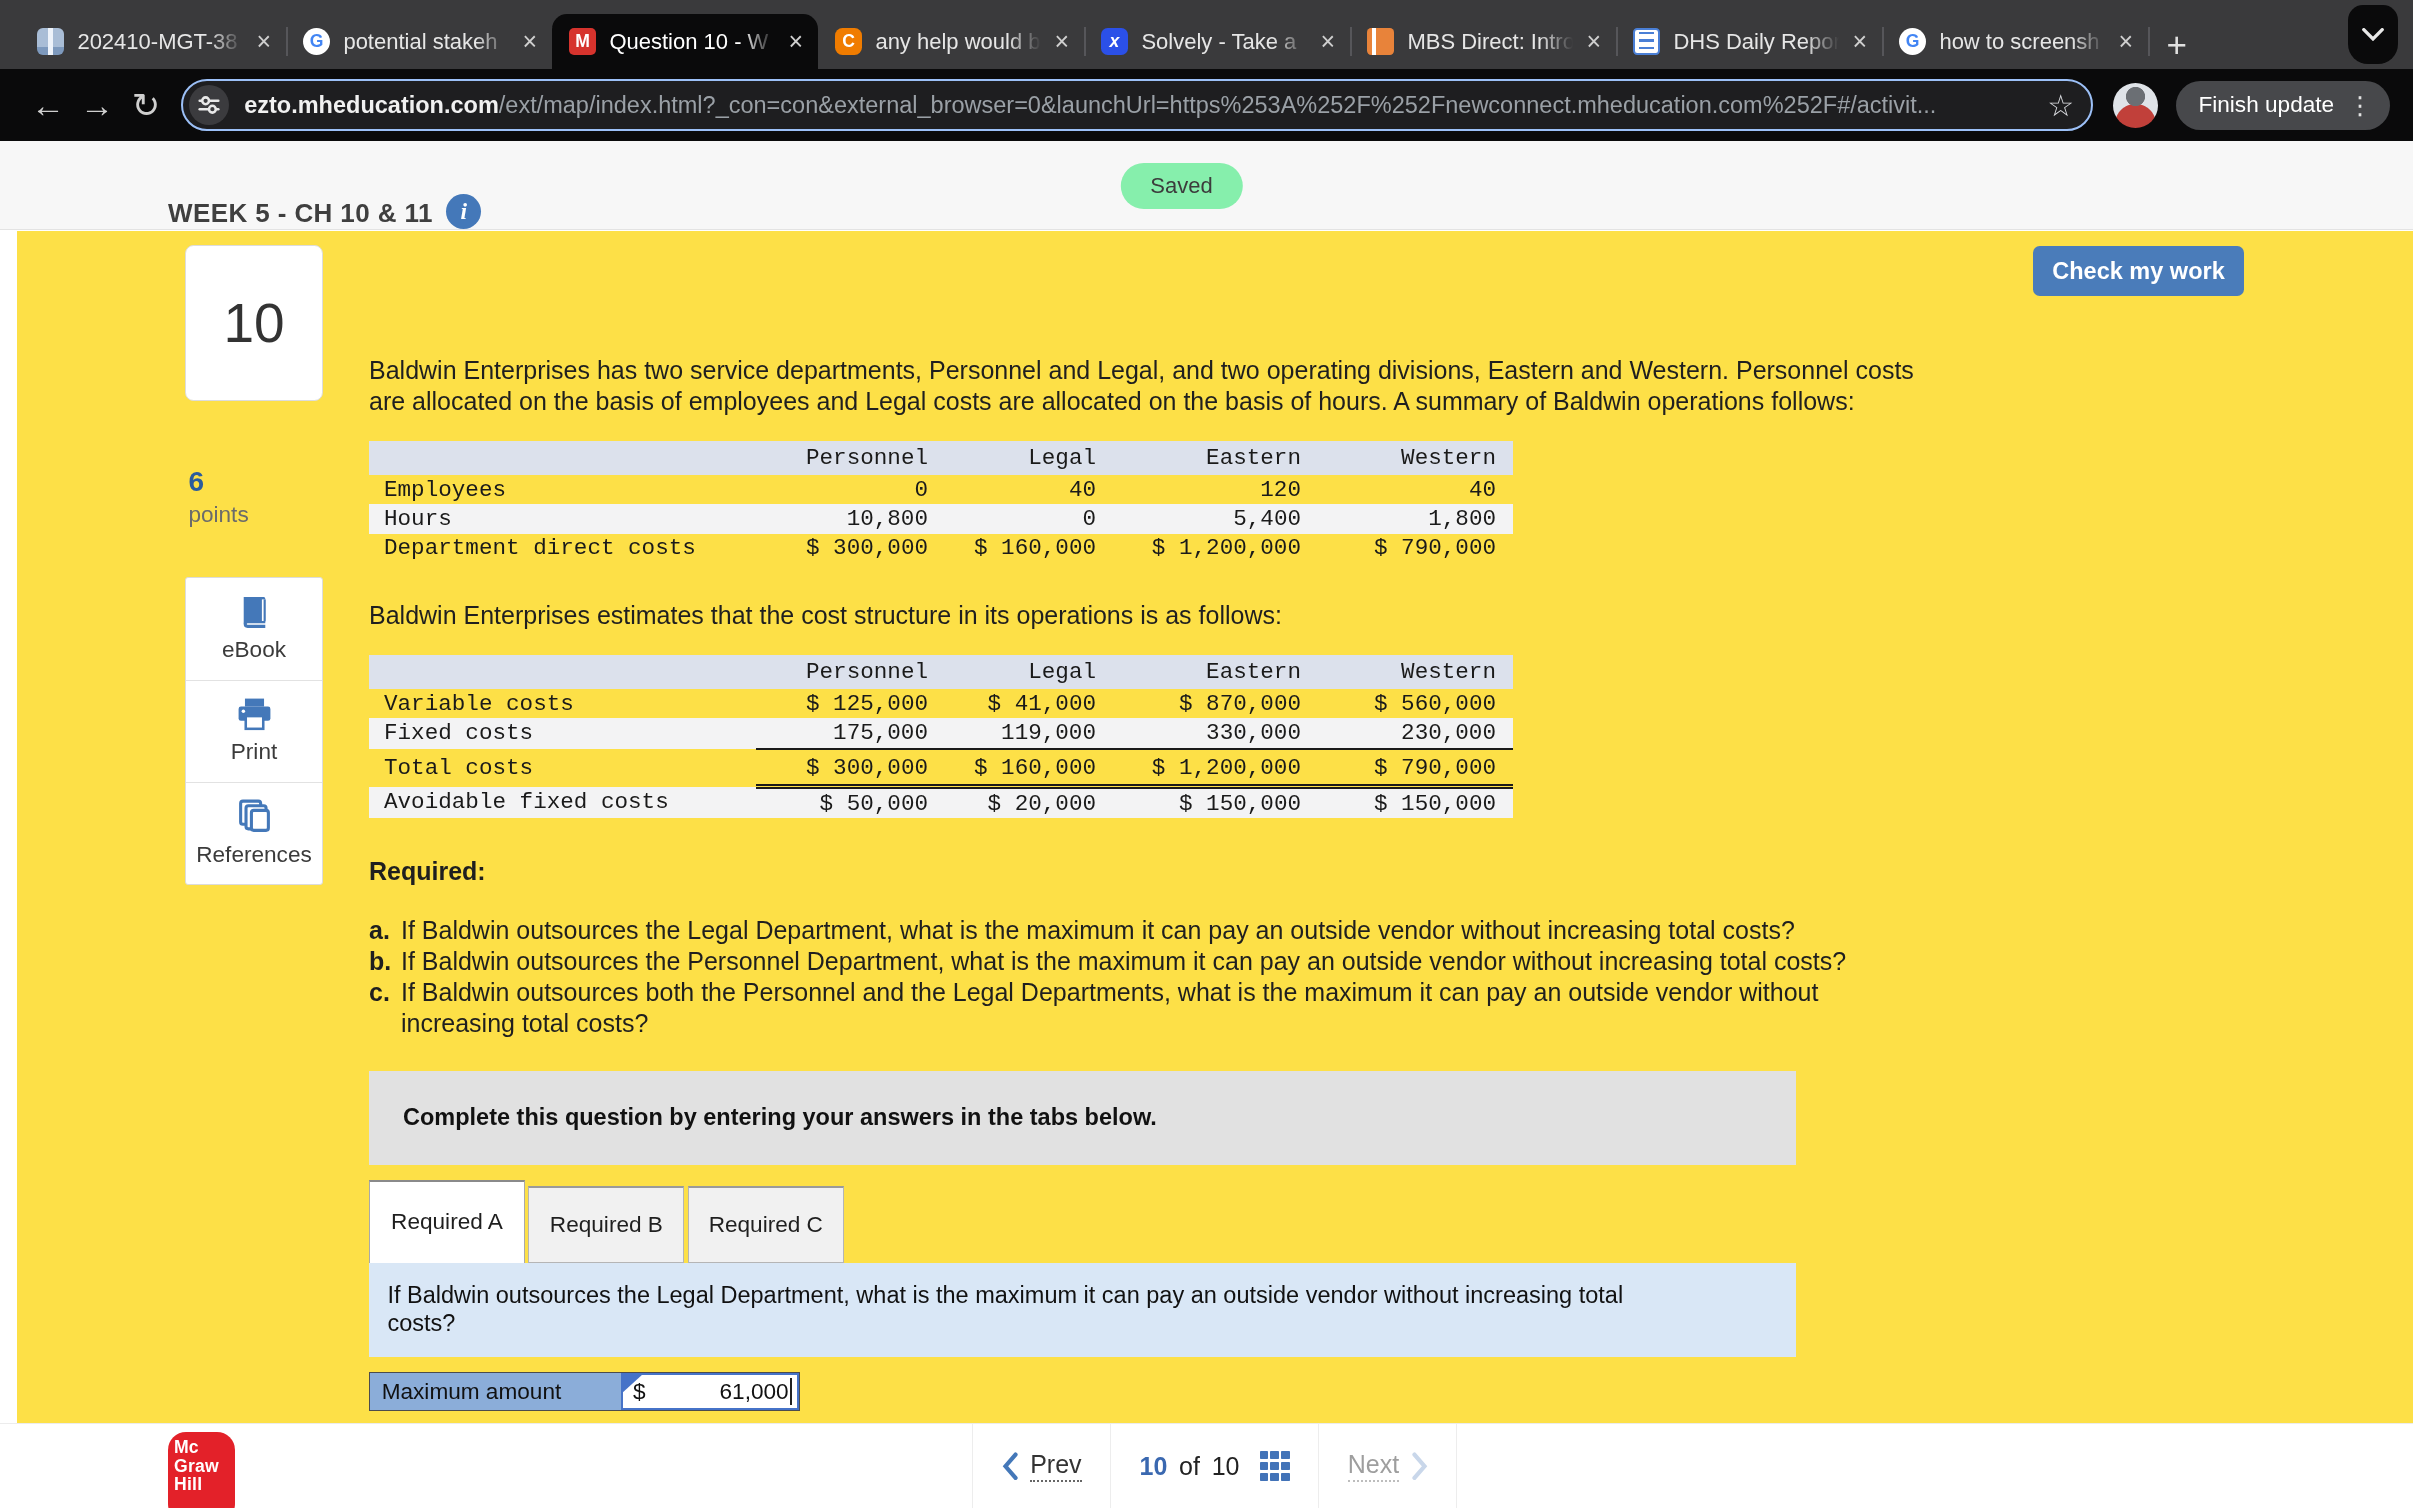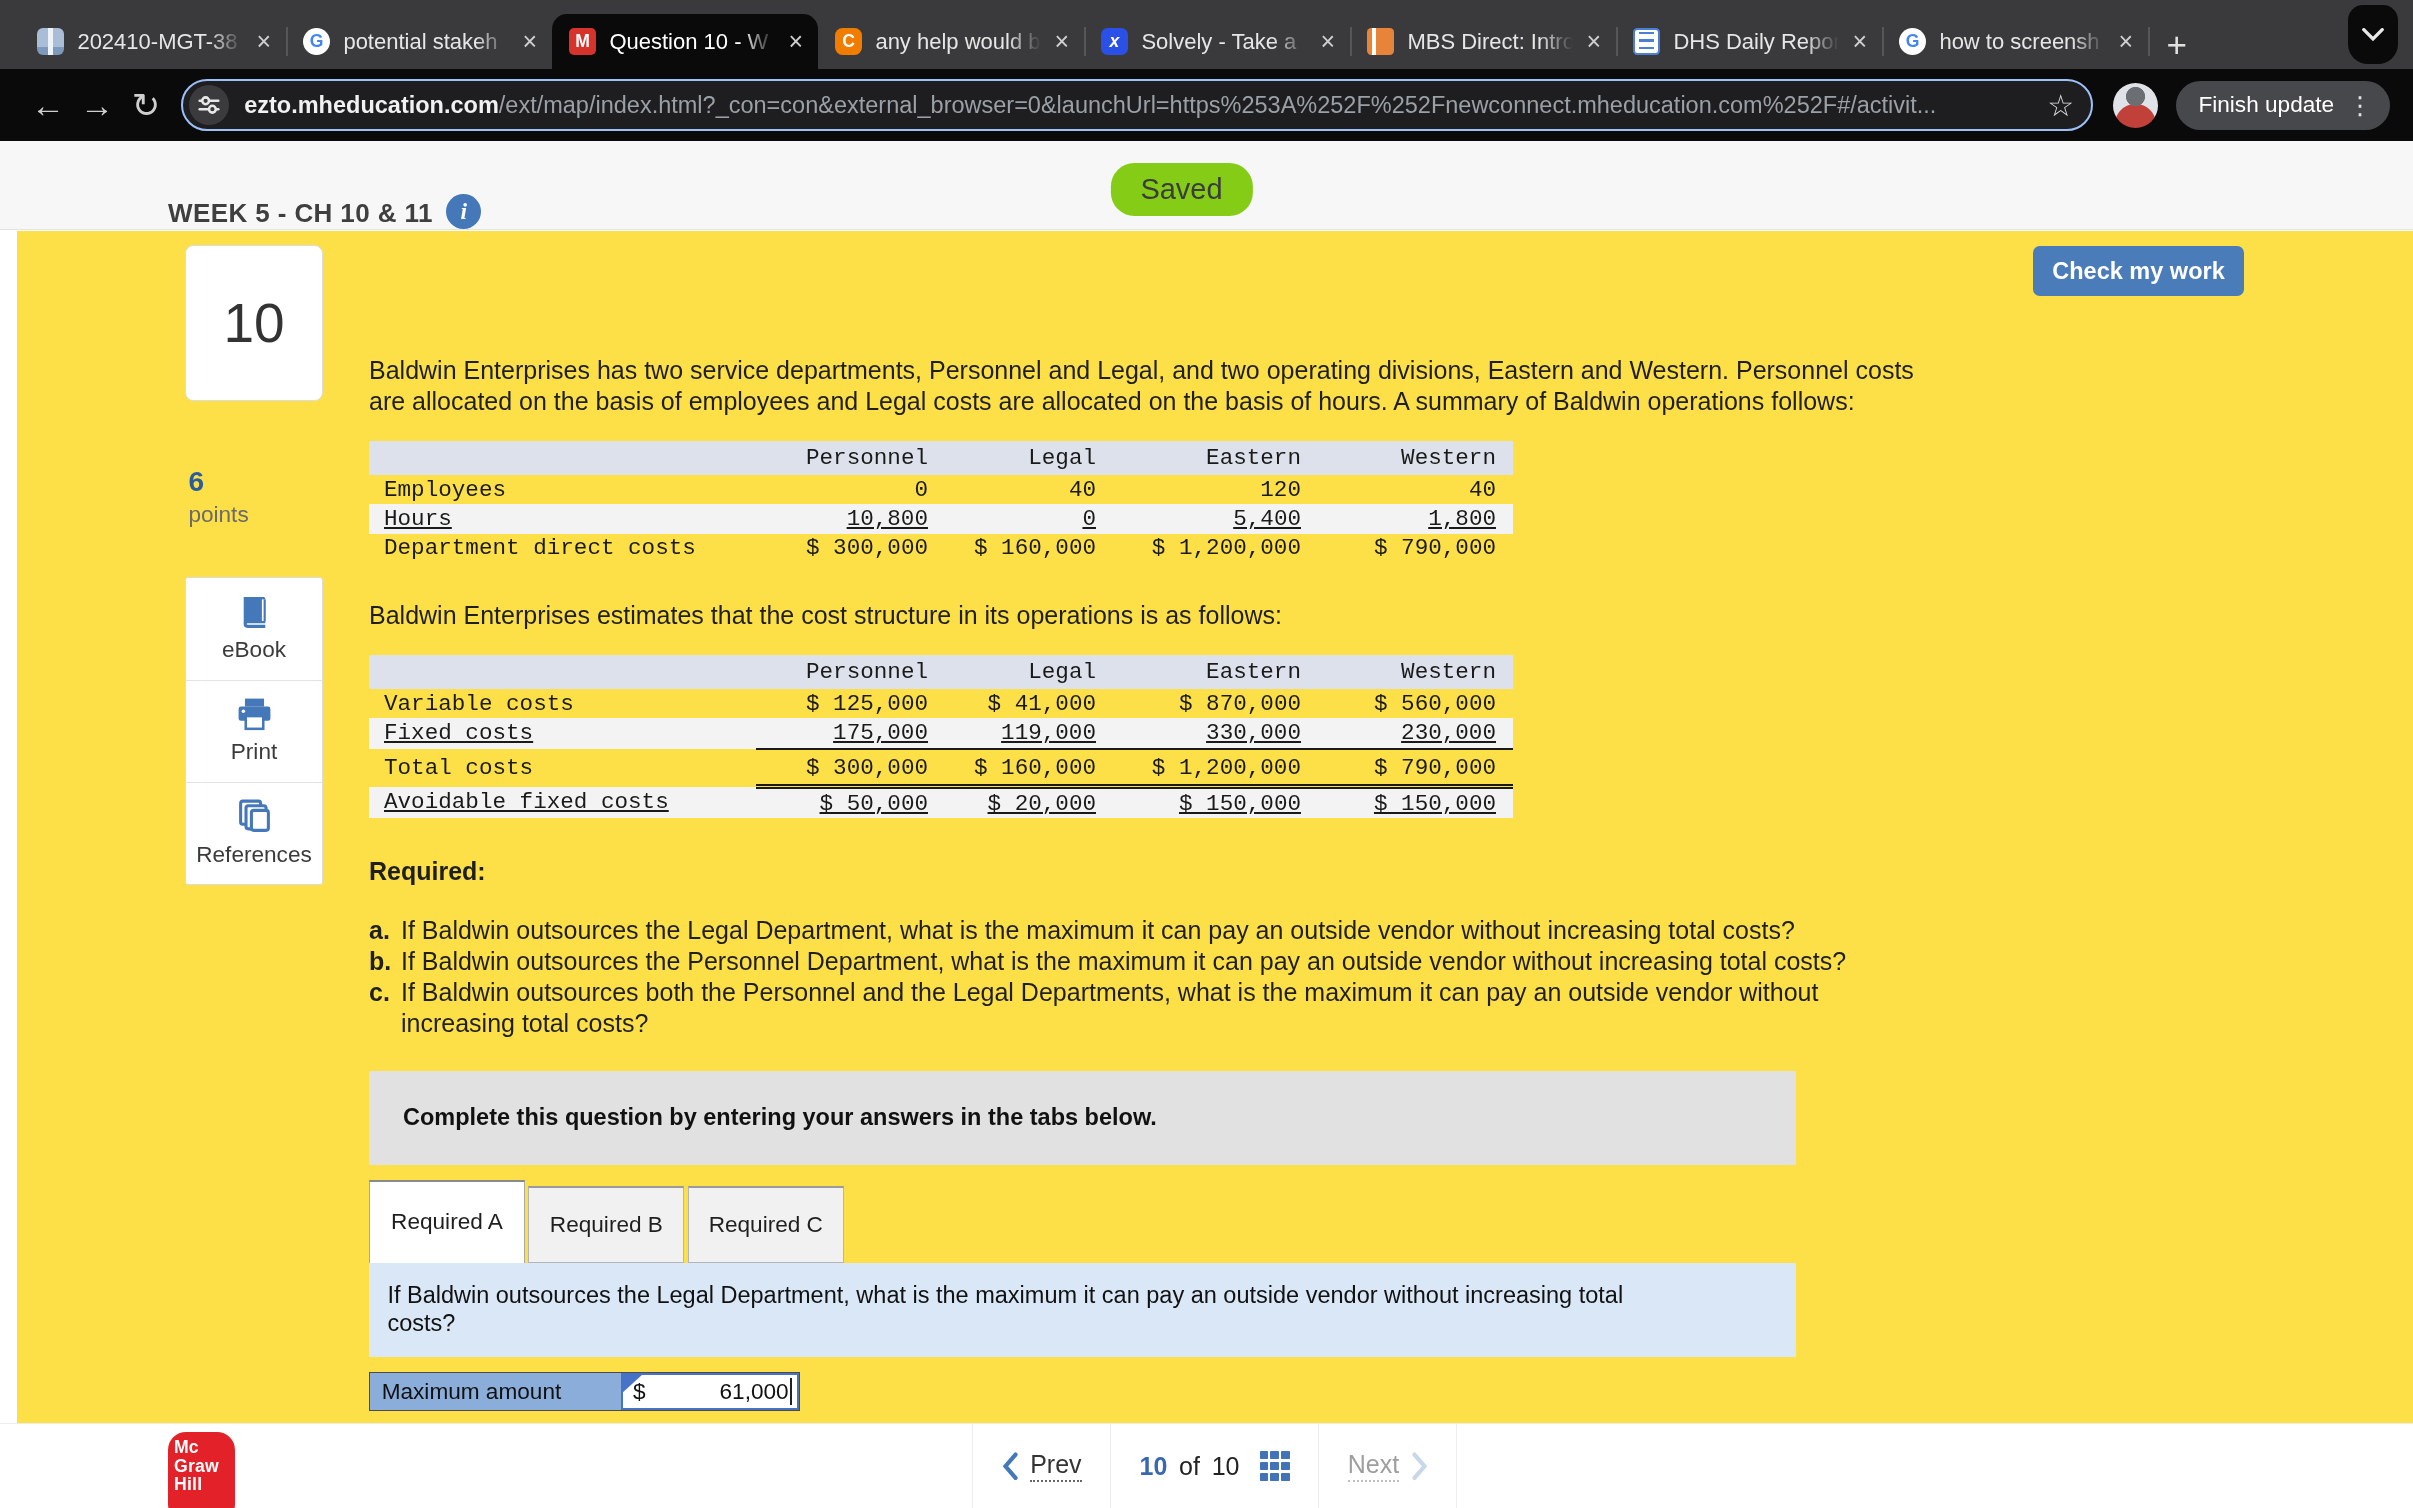--- a/index.html
+++ b/index.html
@@ -35,21 +35,21 @@
   .star { font-size:30px; color:#dadce0; margin-left:11.7px; flex:none; }
   .avatar { width:45px; height:45px; border-radius:50%; flex:none; background:radial-gradient(circle at 50% 30%, #6b6f74 0 9.2px, transparent 10px), radial-gradient(circle at 50% 92%, #c1403a 0 20px, #dfe3e8 21px); }
   .update-pill { margin-left:18.4px; height:49px; background:#47484b; border-radius:25px; display:flex; align-items:center; gap:13.4px; padding:0 17px 0 22px; color:#fff; font-size:22.6px; flex:none; }
   .update-pill .dots { font-size:25px; color:#e3e3e3; }
 
   
   .lms-header { position:absolute; left:0; top:141px; width:100%; height:89px; background:#f7f7f7; border-bottom:1.7px solid #e3e3e3; }
   .lms-title-wrap { position:absolute; left:168px; top:0; height:100%; display:flex; align-items:flex-end; gap:13.4px; }
   .lms-title { font-size:26px; font-weight:600; color:#3f3f3f; letter-spacing:0.4px; }
   .info-circle { width:35px; height:35px; border-radius:50%; background:#4478b9; color:#fff; display:flex; align-items:center; justify-content:center; font-family:"Liberation Serif", serif; font-style:italic; font-weight:bold; font-size:23.5px; }
-  .saved-pill { position:absolute; left:50%; transform:translateX(-50%); top:22px; margin-left:-25px; background:#84cc16; border-radius:23.5px; padding:10px 30px; font-size:29px; color:#3c3c3c; }
+  .saved-pill { position:absolute; left:50%; transform:translateX(-50%); top:22px; margin-left:-25px; background:#86efac; border-radius:23.5px; padding:10px 30px; font-size:22px; color:#3c3c3c; }
   .lms-links { position:absolute; right:204px; top:0; height:100%; display:flex; align-items:flex-end; gap:22px;margin-top:44px; }
   .lms-link { font-size:23.5px; color:#333; font-weight:600; }
   .lms-link.submit { color:#2a5d9f; font-weight:bold; }
   .vdiv { width:1.7px; height:37px; background:#dcdcdc; }
 
   
   .content { position:absolute; left:17px; top:231px; width:100%; height:1192px; background:#fde047;padding-left:24px; }
   .check-btn { position:absolute; left:2016px; top:15px; width:211px; height:50px; background:#4a7cba; color:#fff; font-size:23.5px; font-weight:bold; border:none; border-radius:6.7px; }
 
   .side-col { position:absolute; left:168px; top:14.2px; width:138px; }
@@ -64,21 +64,21 @@
 
   .main-col { position:absolute; left:352px; top:124px; width:1575px; }
   .para { font-size:25px; line-height:31px; color:#1f1f1f; }
   .para2 { margin-top:37px; }
 
   .mono-table { border-collapse:collapse; margin-top:23.5px; font-family:"Liberation Mono", monospace; font-size:22.6px; color:#1a1a1a; table-layout:fixed; width:1144px; }
   .mono-table th, .mono-table td { font-weight:normal; padding:1.7px 17px 1.7px 0; text-align:right; white-space:nowrap; overflow:visible; }
   .mono-table th { background:#dce1ec; padding-top:4.2px; padding-bottom:4.2px; }
   .mono-table .lbl { text-align:left; padding-left:15px; }
   .mono-table .c0 { width:387px; } .mono-table .c1 { width:189px; } .mono-table .c2 { width:168px; } .mono-table .c3 { width:205px; } .mono-table .c4 { width:195px; }
-  .mono-table tr.alt td { background:#f3f3f4;text-decoration:underline; }
+  .mono-table tr.alt td { background:#f3f3f4; }
   .mono-table tr.subtotal td.num { border-bottom:2.5px solid #1a1a1a; }
   .mono-table tr.total td.num { border-bottom:5.9px double #1a1a1a; }
   .mono-table tr.total td { padding-top:5px; padding-bottom:3.4px; }
 
   .required-label { margin-top:39px; font-size:25px; font-weight:bold; color:#1f1f1f; }
   .req-list { margin-top:28.5px; width:1525px; }
   .req-item { position:relative; padding-left:32px; font-size:25px; line-height:31px; color:#1f1f1f; }
   .req-item .letter { position:absolute; left:0; top:0; font-weight:bold; }
 
   .banner { margin-top:32px; width:1427px; height:94px; background:#e1e1e1; display:flex; align-items:center; padding-left:34px; font-size:23.5px; font-weight:bold; color:#111; }

